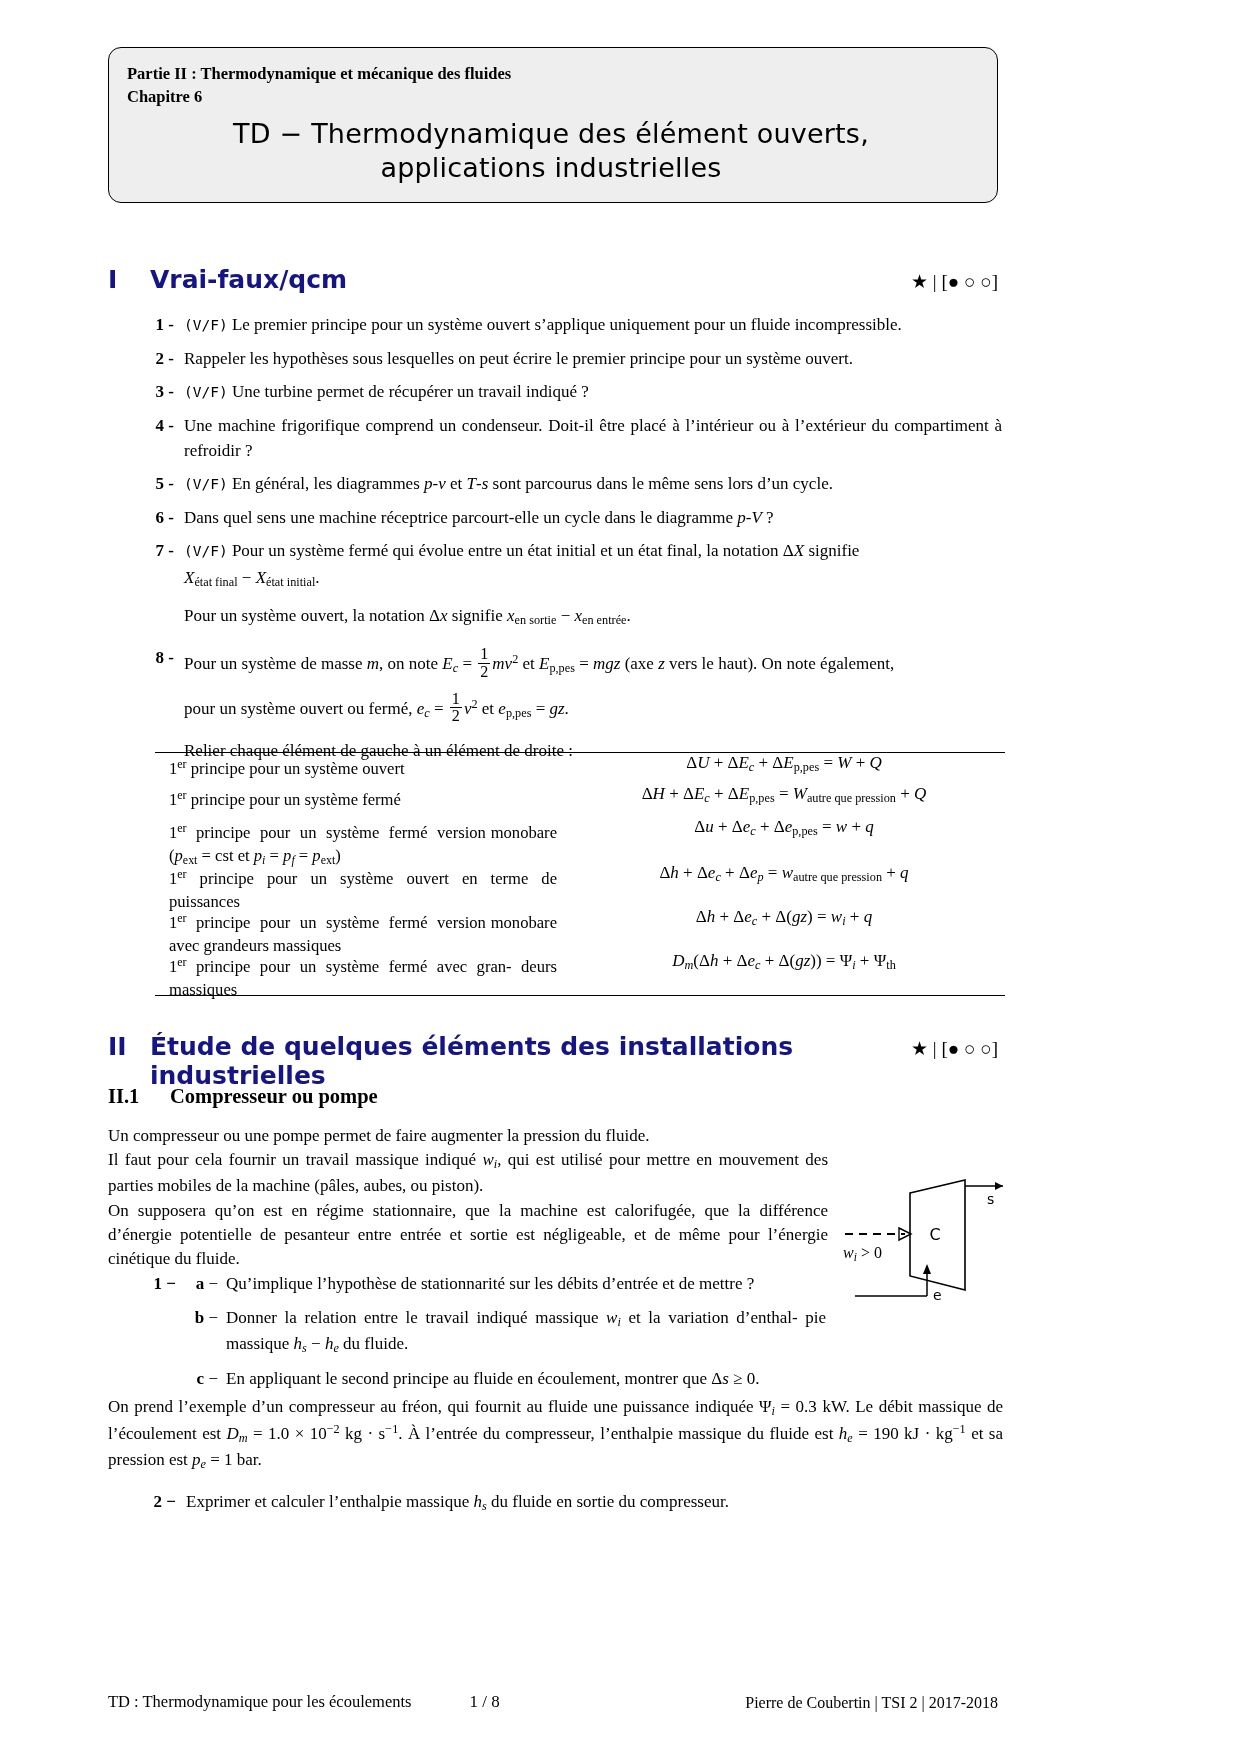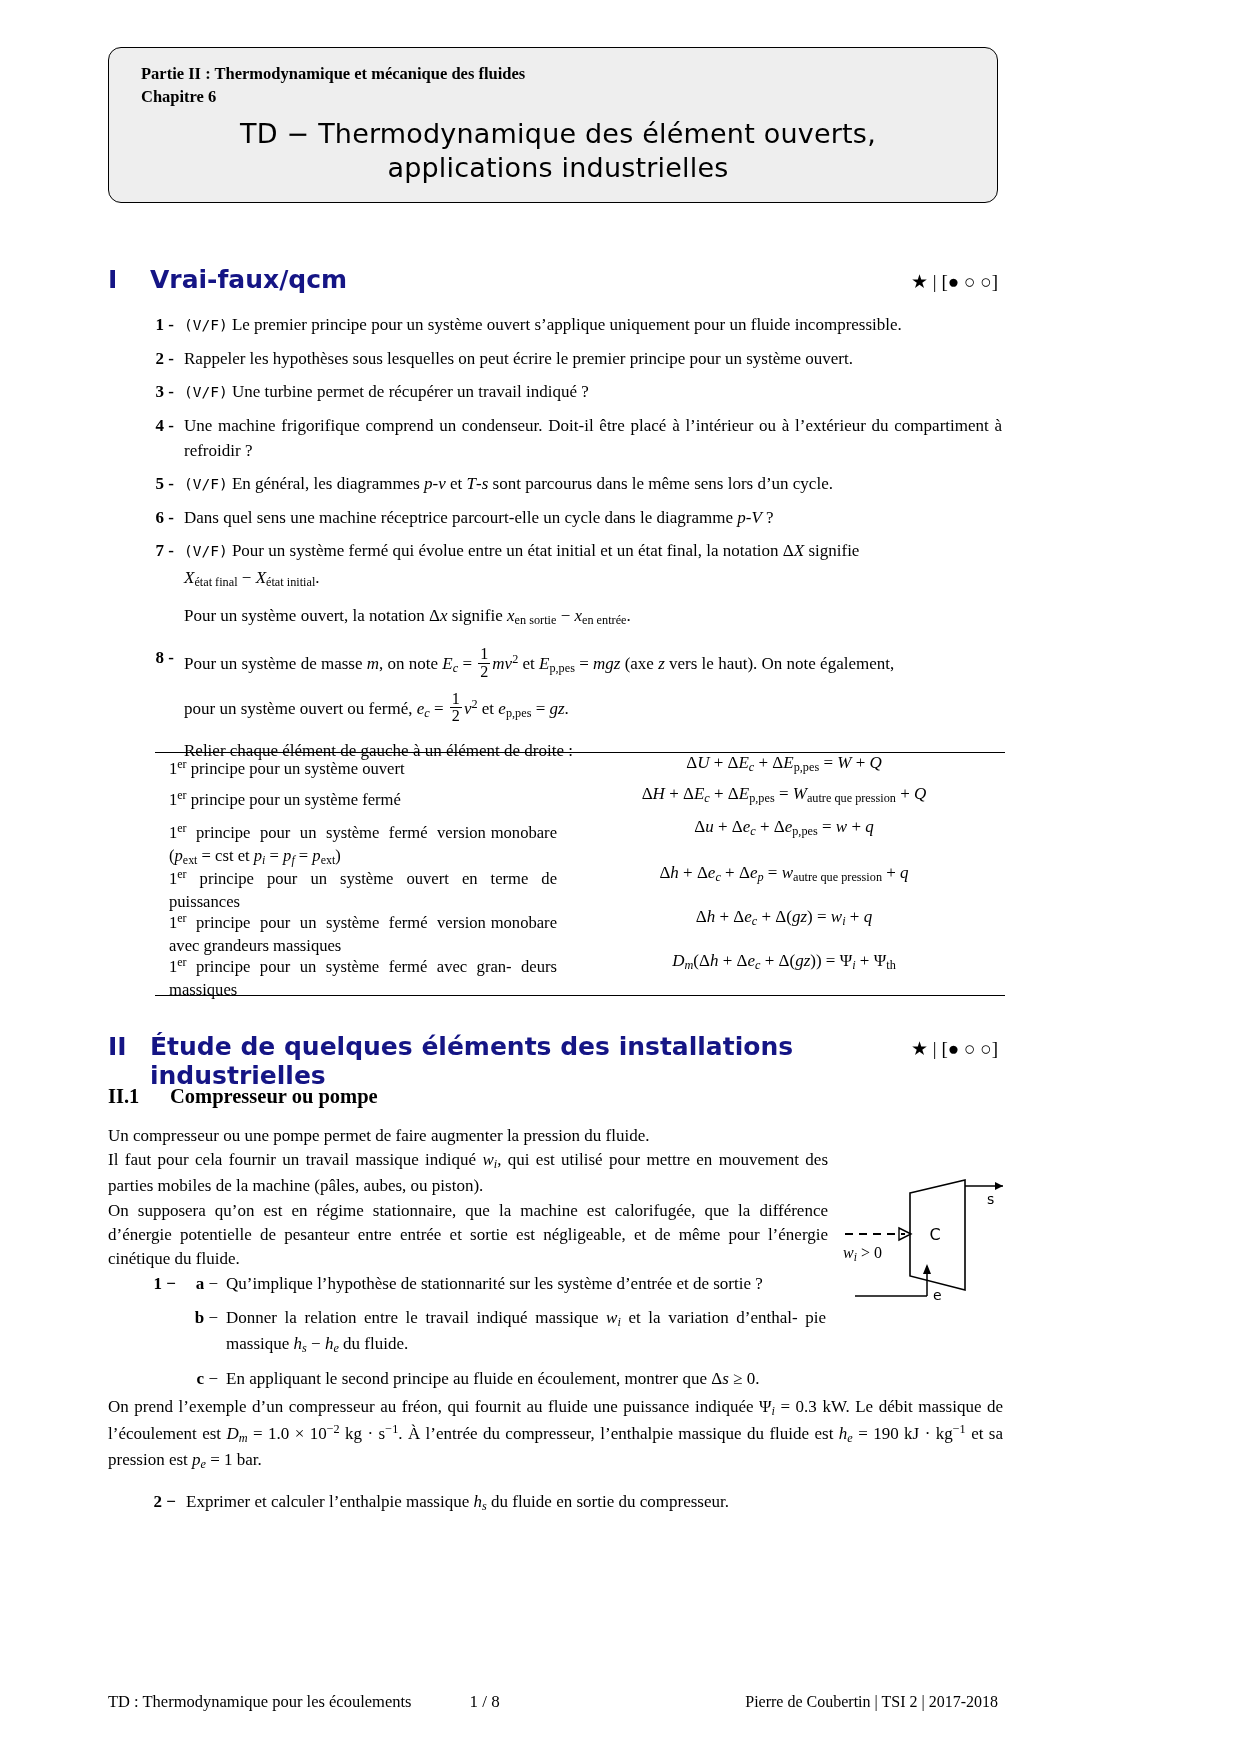--- a/index.html
+++ b/index.html
@@ -12,21 +12,21 @@
   }
   .page { position:absolute; left:0; top:0; width:1240px; height:1754px; }
 
   
   .titlebox{
     position:absolute; left:108px; top:47px; width:890px;
     box-sizing:border-box;
     border:1.6px solid #000;
     border-radius:13px;
     background:#eeeeee;
-    padding:14px 22px 16px 32px;
+    padding:14px 22px 16px 18px;
   }
   .tb-line{ font-size:16.5px; font-weight:bold; line-height:1.42; }
   .tb-main{
     font-family:"DejaVu Sans", sans-serif;
     font-size:27px;
     text-align:center;
     line-height:1.28;
     margin-top:8px;
     letter-spacing:.2px;
   }
@@ -105,21 +105,21 @@
     font-size:17px;
   }
 
   
   .fig{ position:absolute; }
 
   
   .footer{
     position:absolute; left:108px; top:1692px; width:890px;
     font-size:16.5px;
-    display:flex; align-items:center;
+    display:flex; align-items:flex-end;
   }
   .footer .fl{ flex:none; }
   .footer .fc{ margin-left:58px; font-size:17px; }
   .footer .fr{ margin-left:auto; font-size:16px; }
 </style>
 </head>
 <body>
 
 <div class="page">
 
@@ -308,21 +308,21 @@
     </svg>
     <div style="position:absolute; left:8px; top:76px; font-size:16px;">
       <i class="m">w<span class="sub">i</span></i> &gt; 0
     </div>
   </div>
 
   <div class="qlist" style="left:140px; top:1272px; width:720px;">
     <div class="q">
       <span class="qn" style="width:36px; margin-right:8px;">1 −</span>
       <span class="qn" style="width:34px; margin-right:8px; font-weight:normal;"><b>a</b> −</span>
-      <span class="qt">Qu’implique l’hypothèse de stationnarité sur les système d’entrée et de sortie ?</span>
+      <span class="qt">Qu’implique l’hypothèse de stationnarité sur les débits d’entrée et de mettre ?</span>
     </div>
     <div class="q">
       <span class="qn" style="width:36px; margin-right:8px;"></span>
       <span class="qn" style="width:34px; margin-right:8px; font-weight:normal;"><b>b</b> −</span>
       <span class="qt" style="width:600px;">
         Donner la relation entre le travail indiqué massique <i class="m">w<span class="sub">i</span></i> et la variation d’enthal-
         pie massique <i class="m">h<span class="sub">s</span></i> − <i class="m">h<span class="sub">e</span></i> du fluide.
       </span>
     </div>
     <div class="q">

